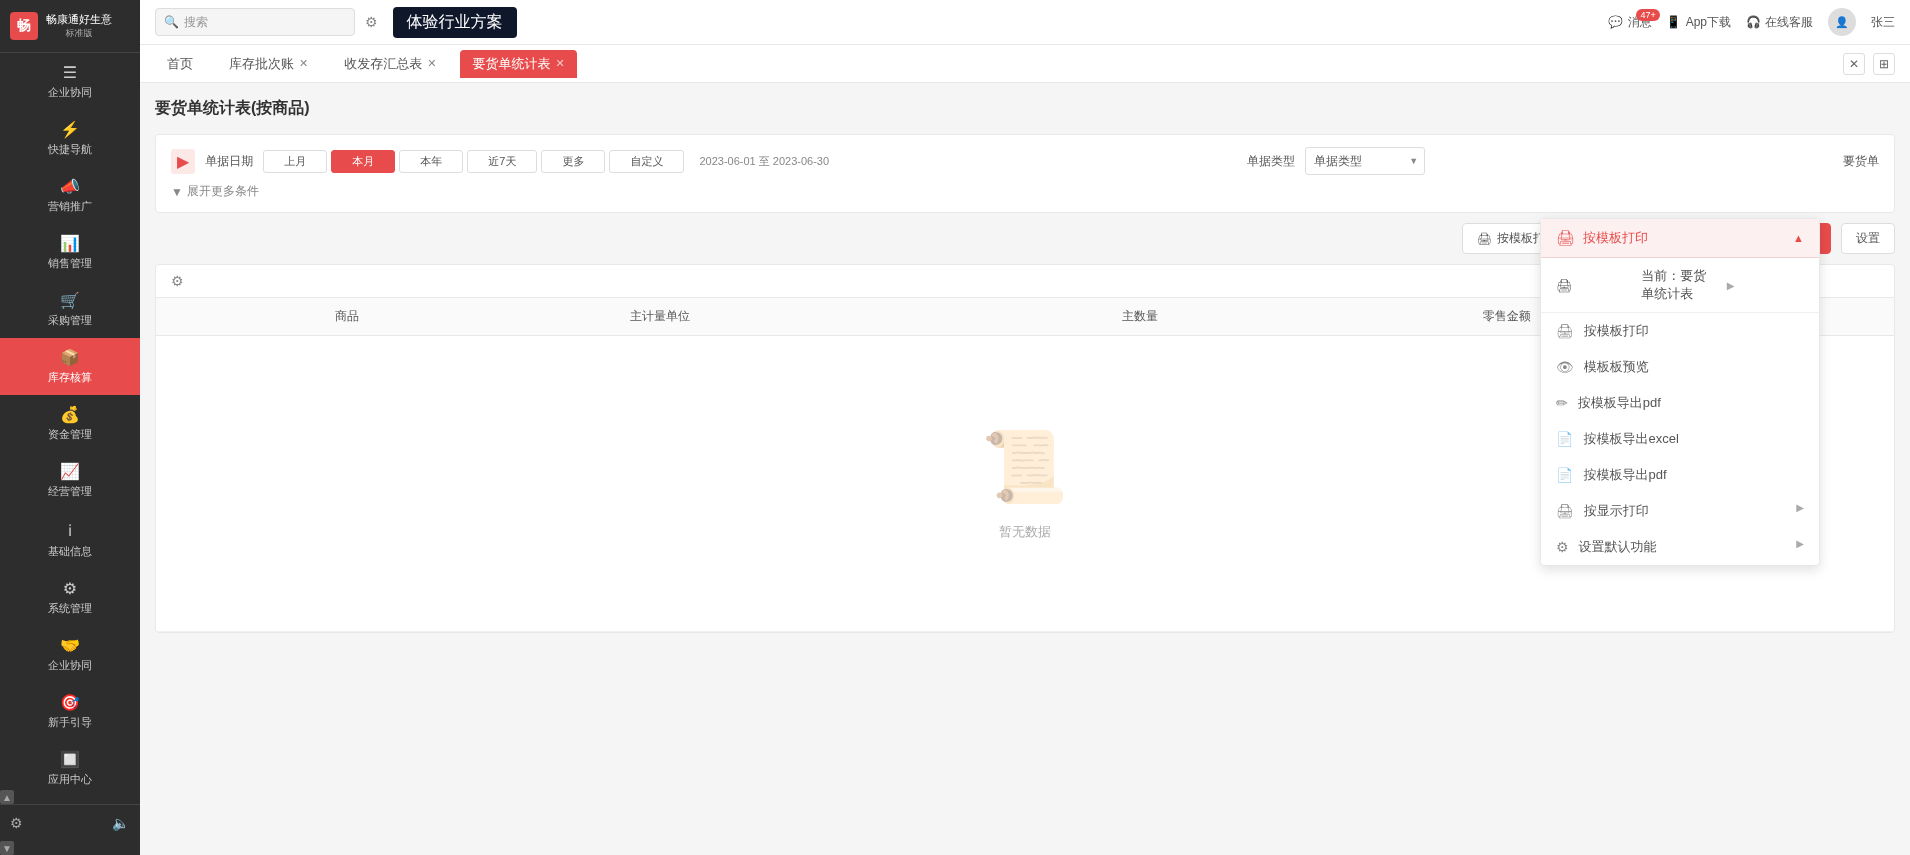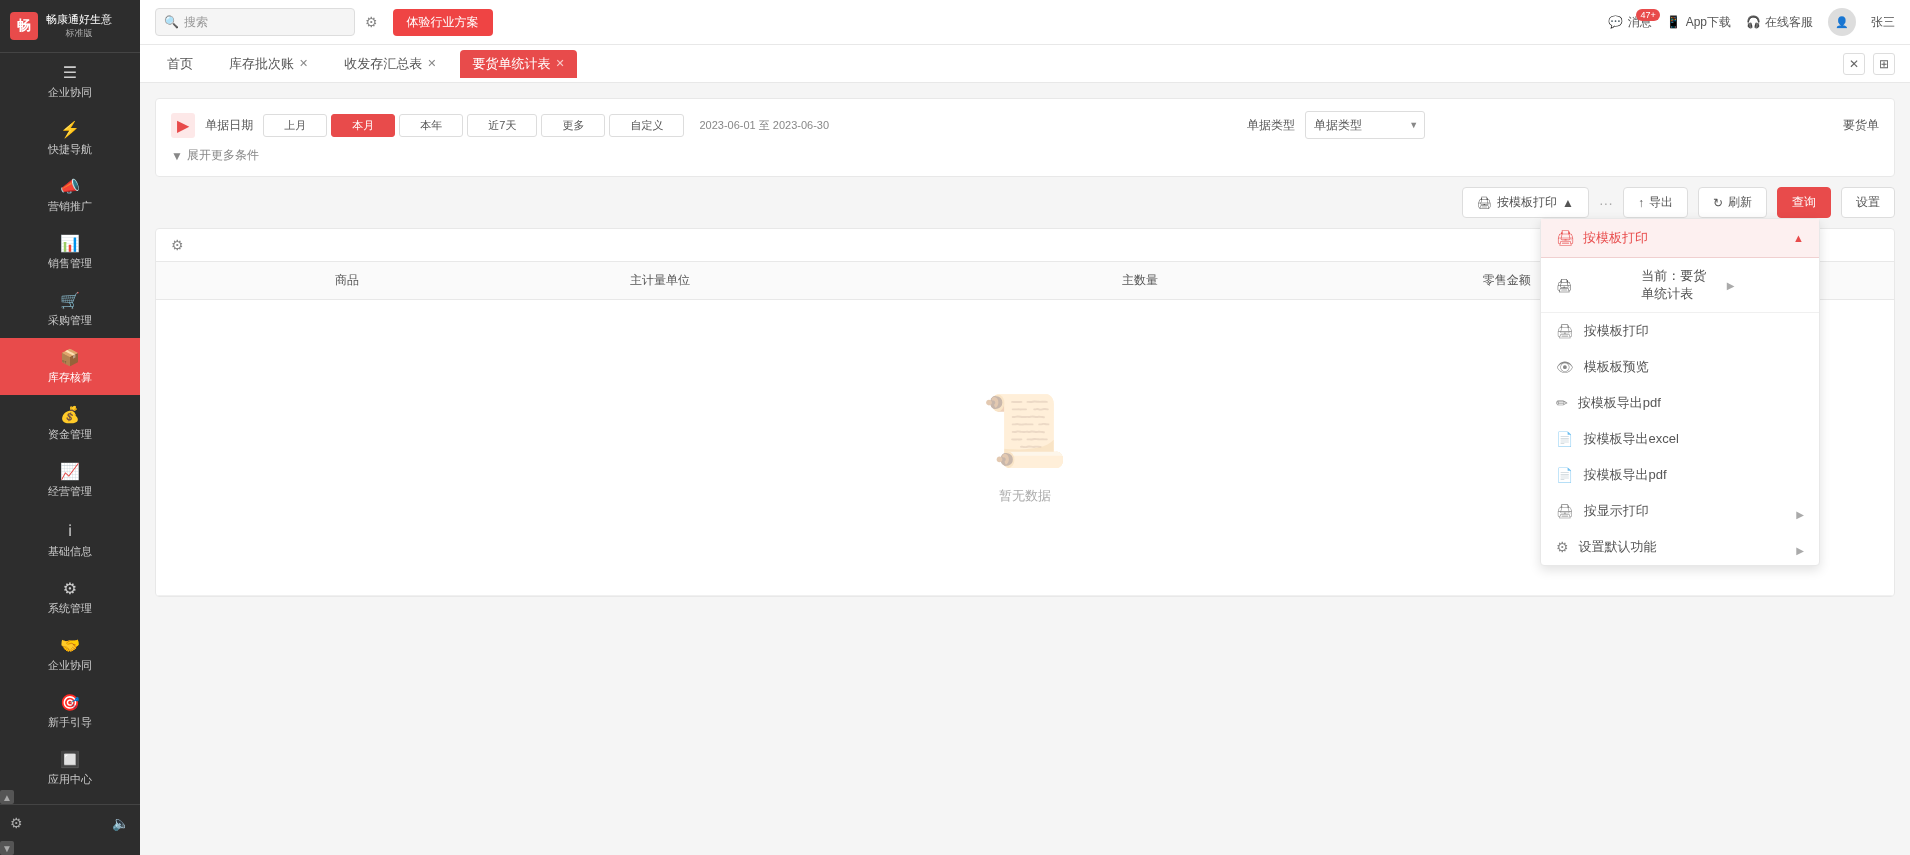--- a/index.html
+++ b/index.html
@@ -21,21 +21,21 @@
     .sidebar-bottom-icon { color: #aaa; font-size: 14px; cursor: pointer; }
     .sidebar-scroll-btn { width: 14px; height: 14px; background: #555; border-radius: 2px; display: flex; align-items: center; justify-content: center; color: #aaa; font-size: 10px; cursor: pointer; }
 
     
     .main { flex: 1; display: flex; flex-direction: column; overflow: hidden; }
 
     
     .topbar { height: 45px; background: #fff; display: flex; align-items: center; padding: 0 15px; gap: 10px; border-bottom: 1px solid #e8e8e8; flex-shrink: 0; }
     .topbar-search { flex: 1; max-width: 200px; height: 28px; background: #f5f5f5; border: 1px solid #ddd; border-radius: 4px; display: flex; align-items: center; padding: 0 8px; gap: 5px; color: #999; font-size: 12px; }
     .topbar-gear { color: #888; font-size: 14px; cursor: pointer; margin-right: 5px; }
-    .topbar-trial-btn { background: #ef4444; color: white; border: none; padding: 5px 14px; border-radius: 4px; font-size: 12px; cursor: pointer; }
+    .topbar-trial-btn { background: #0f172a; color: white; border: none; padding: 5px 14px; border-radius: 4px; font-size: 16px; cursor: pointer; }
     .topbar-right { margin-left: auto; display: flex; align-items: center; gap: 15px; }
     .topbar-right-item { display: flex; align-items: center; gap: 4px; color: #555; font-size: 12px; cursor: pointer; position: relative; }
     .badge { background: #e84b4b; color: white; font-size: 9px; border-radius: 8px; padding: 1px 4px; position: absolute; top: -5px; right: -8px; }
     .topbar-avatar { width: 28px; height: 28px; background: #ddd; border-radius: 50%; display: flex; align-items: center; justify-content: center; font-size: 11px; color: #888; }
     .topbar-username { font-size: 12px; color: #555; }
 
     
     .tabs { height: 38px; background: #fff; display: flex; align-items: center; padding: 0 15px; gap: 12px; border-bottom: 1px solid #e8e8e8; flex-shrink: 0; }
     .tab { display: flex; align-items: center; gap: 5px; padding: 5px 12px; border-radius: 4px 4px 0 0; font-size: 13px; cursor: pointer; color: #555; white-space: nowrap; }
     .tab.active { background: #e84b4b; color: white; }
@@ -77,21 +77,21 @@
     .action-bar { display: flex; align-items: center; justify-content: flex-end; gap: 10px; margin-bottom: 10px; }
     .action-btn { display: flex; align-items: center; gap: 5px; padding: 6px 14px; border: 1px solid #ddd; border-radius: 4px; background: #fff; font-size: 12px; color: #555; cursor: pointer; }
     .action-btn.primary { background: #e84b4b; color: white; border-color: #e84b4b; }
     .print-dropdown { background: #fff; border: 1px solid #e8e8e8; border-radius: 4px; box-shadow: 0 4px 12px rgba(0,0,0,0.12); position: absolute; top: 135px; right: 90px; width: 280px; z-index: 100; }
     .print-dropdown-header { display: flex; align-items: center; justify-content: space-between; padding: 10px 15px; background: #fdf0f0; border-bottom: 1px solid #f0d0d0; cursor: pointer; }
     .print-dropdown-header-left { display: flex; align-items: center; gap: 8px; color: #e84b4b; font-size: 13px; }
     .print-dropdown-header-icon { font-size: 15px; color: #e84b4b; }
     .print-dropdown-chevron { color: #e84b4b; font-size: 11px; }
     .print-dropdown-item { display: flex; align-items: center; gap: 10px; padding: 9px 15px; cursor: pointer; color: #555; font-size: 13px; }
     .print-dropdown-item-icon { font-size: 14px; color: #888; }
-    .print-dropdown-sub { display: flex; align-items: flex-end; justify-content: space-between; width: 100%; }
+    .print-dropdown-sub { display: flex; align-items: flex-start; justify-content: space-between; width: 100%; }
     .print-dropdown-sub-chevron { font-size: 10px; color: #aaa; }
     .current-label { display: flex; align-items: center; gap: 8px; padding: 9px 15px; color: #555; font-size: 13px; border-bottom: 1px solid #f0f0f0; }
     .current-label span { flex: 1; }
     .current-chevron { font-size: 10px; color: #aaa; }
   </style>
 </head>
 <body>
 
 <div class="sidebar">
   <div class="sidebar-logo">
@@ -209,20 +209,21 @@
         <span>要货单统计表</span>
         <span class="tab-close">✕</span>
       </div>
       <div class="tabs-actions">
       <div class="tabs-action-btn">✕</div>
       <div class="tabs-action-btn">⊞</div>
     </div>
   </div>
 
   <div class="content">
+    <div class="page-title">要货单统计表(按商品)</div>
 
     <div class="filter-bar">
       <div class="filter-row">
 
         <span style="color:#e84b4b; font-size:16px; cursor:pointer; background:#fde8e8; padding:3px 6px; border-radius:3px;">▶</span>
         <span class="filter-label">单据日期</span>
         <div class="filter-dates">
 
         <button class="date-btn">上月</button>
             <button class="date-btn active">本月</button>

